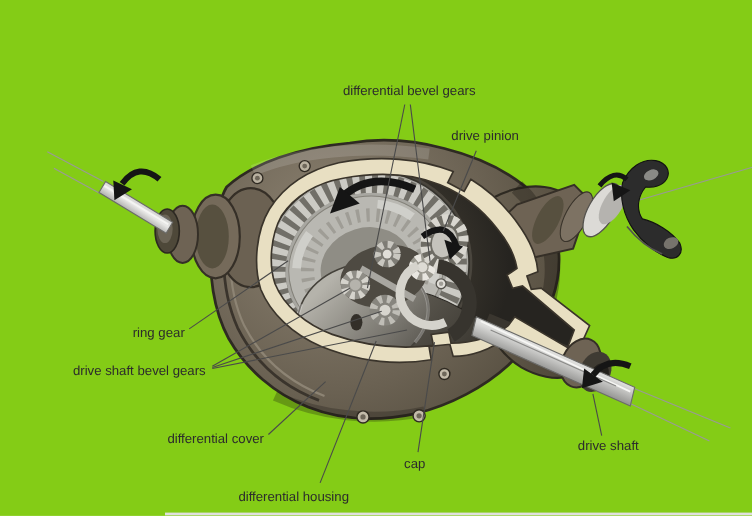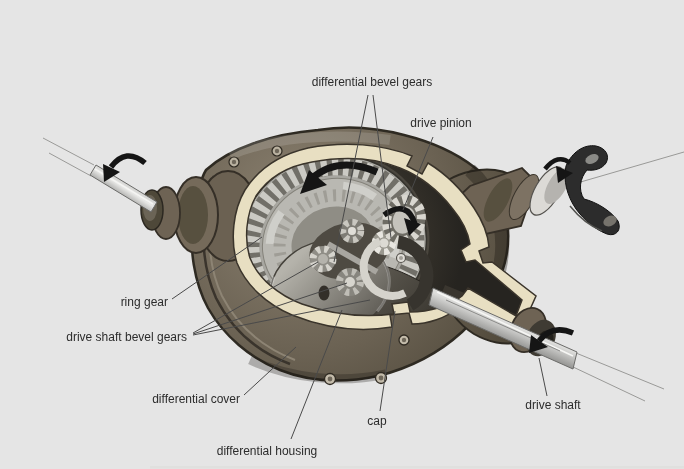--- a/index.html
+++ b/index.html
@@ -1,17 +1,17 @@
 <!DOCTYPE html>
 <html><head>
 <meta charset="utf-8">
 <style>
   html,body{margin:0;padding:0;background:#ffffff;}
   body{width:684px;height:469px;overflow:hidden;}
-  .stage{position:relative;width:684px;height:469px;background:#e5e5e5;}
+  .stage{position:relative;width:684px;height:469px;background:#84cc16;}
   svg{position:absolute;left:0;top:0;}
   text.lbl{font:12px "Liberation Sans","DejaVu Sans",sans-serif;fill:#2c2c2c;}
   .leader{stroke:#4a4a4a;stroke-width:1;fill:none;}
   .arrowstroke{fill:none;stroke:#151515;stroke-linecap:butt;}
   .arrowhead{fill:#151515;stroke:none;}
 </style>
 </head>
 <body>
 
 <div class="stage">

